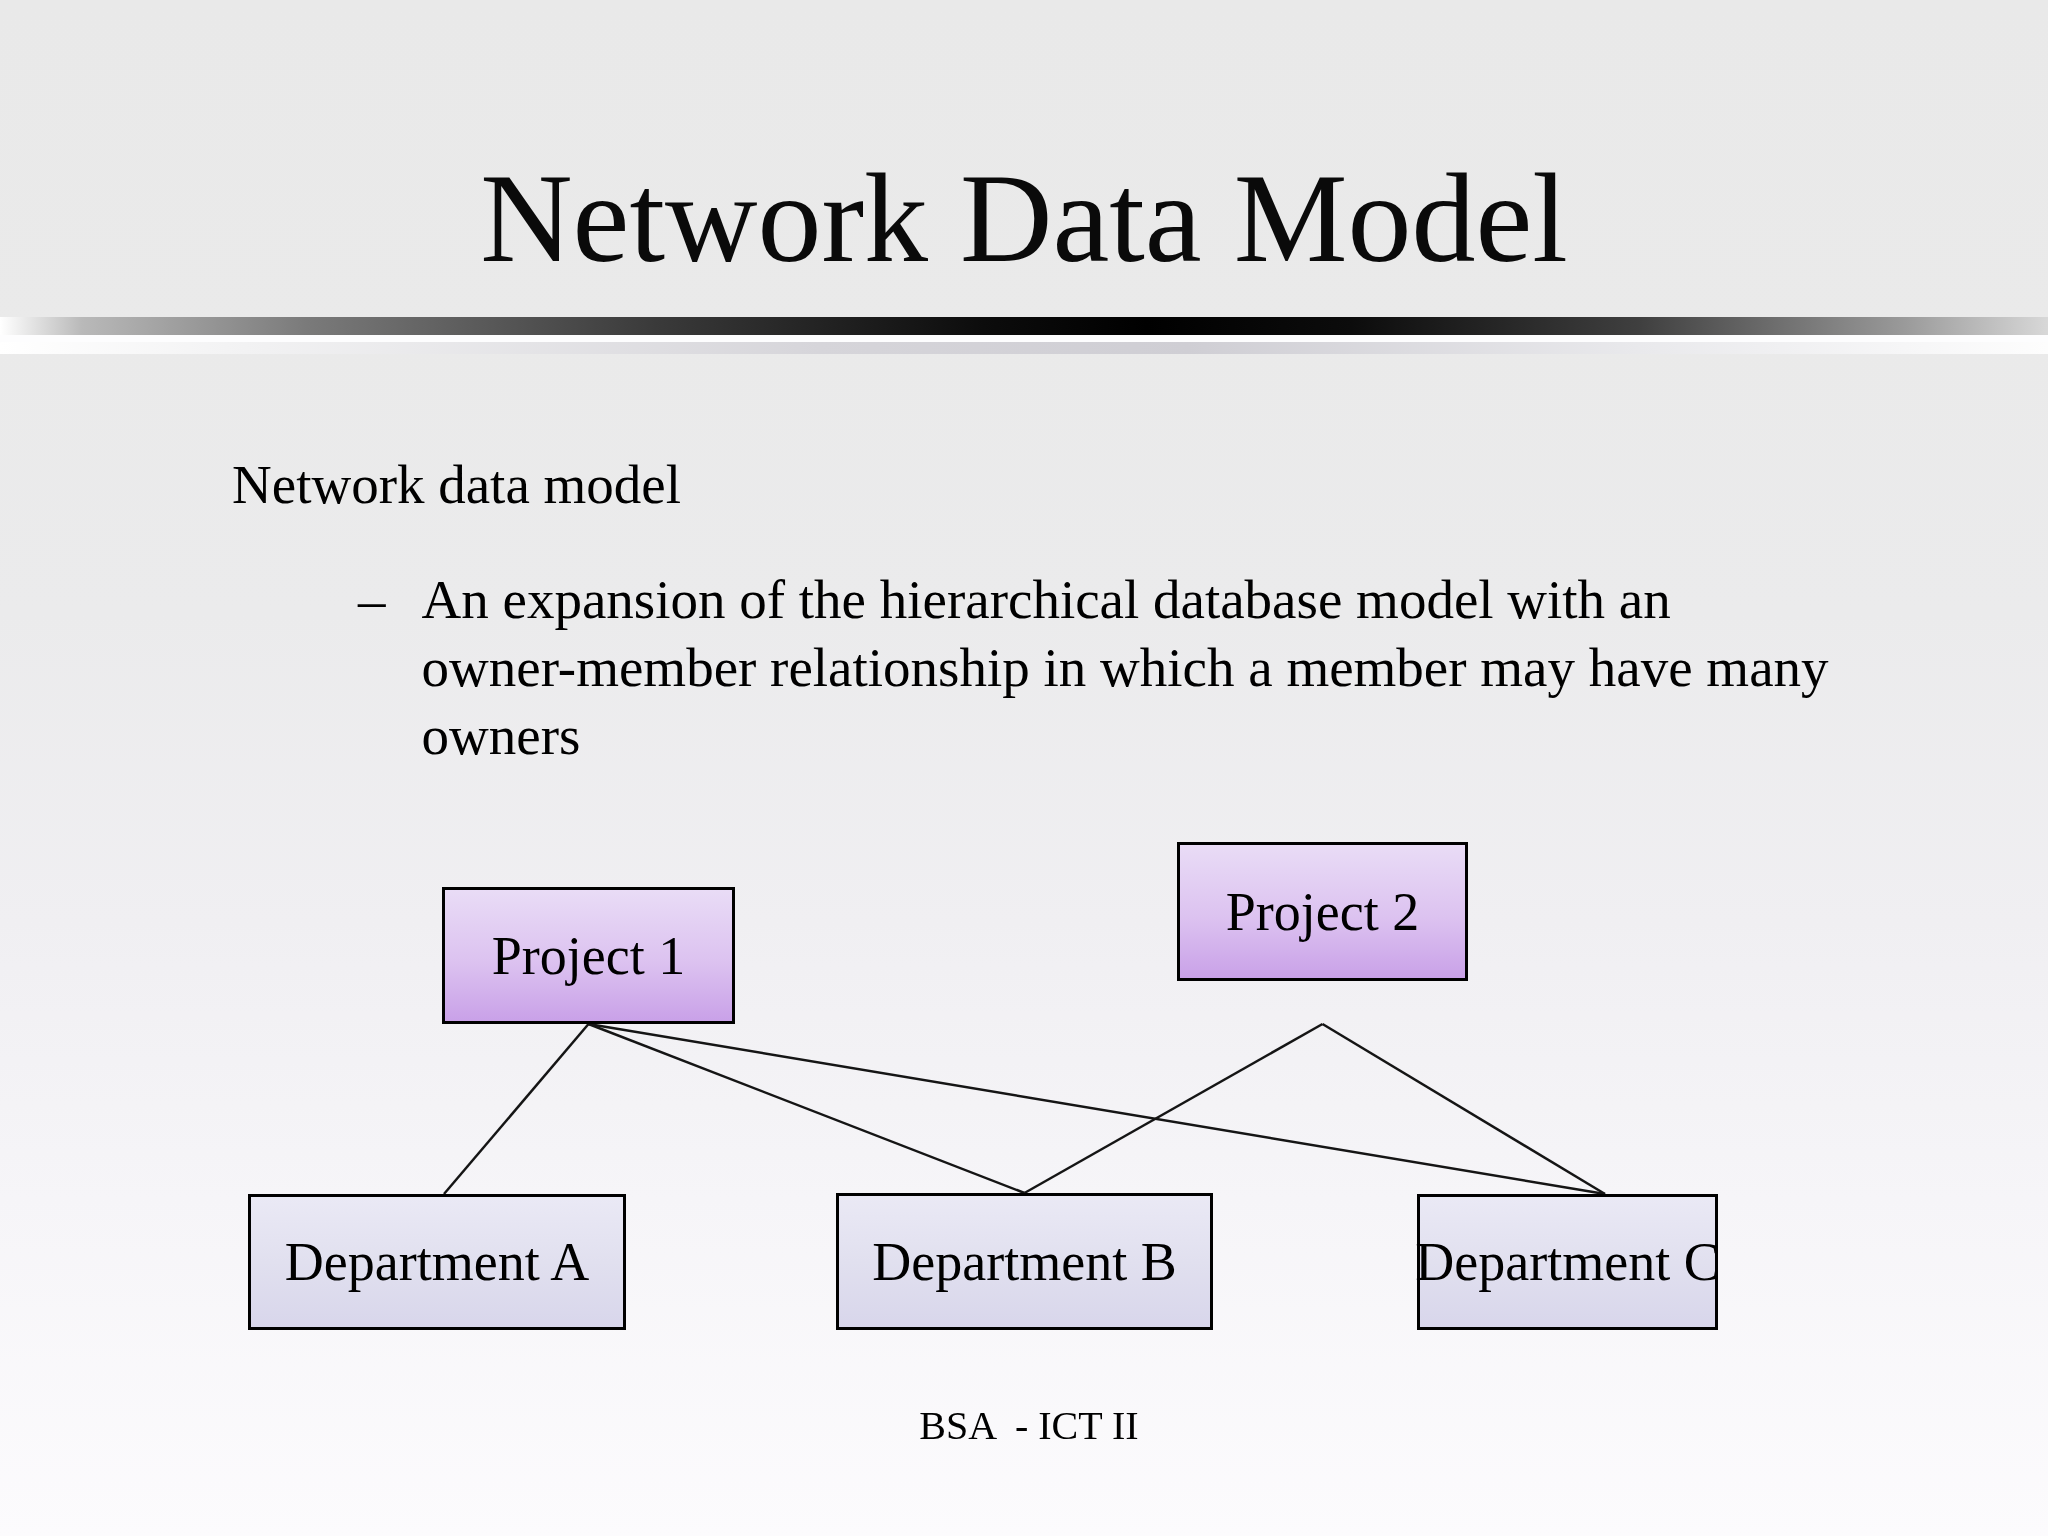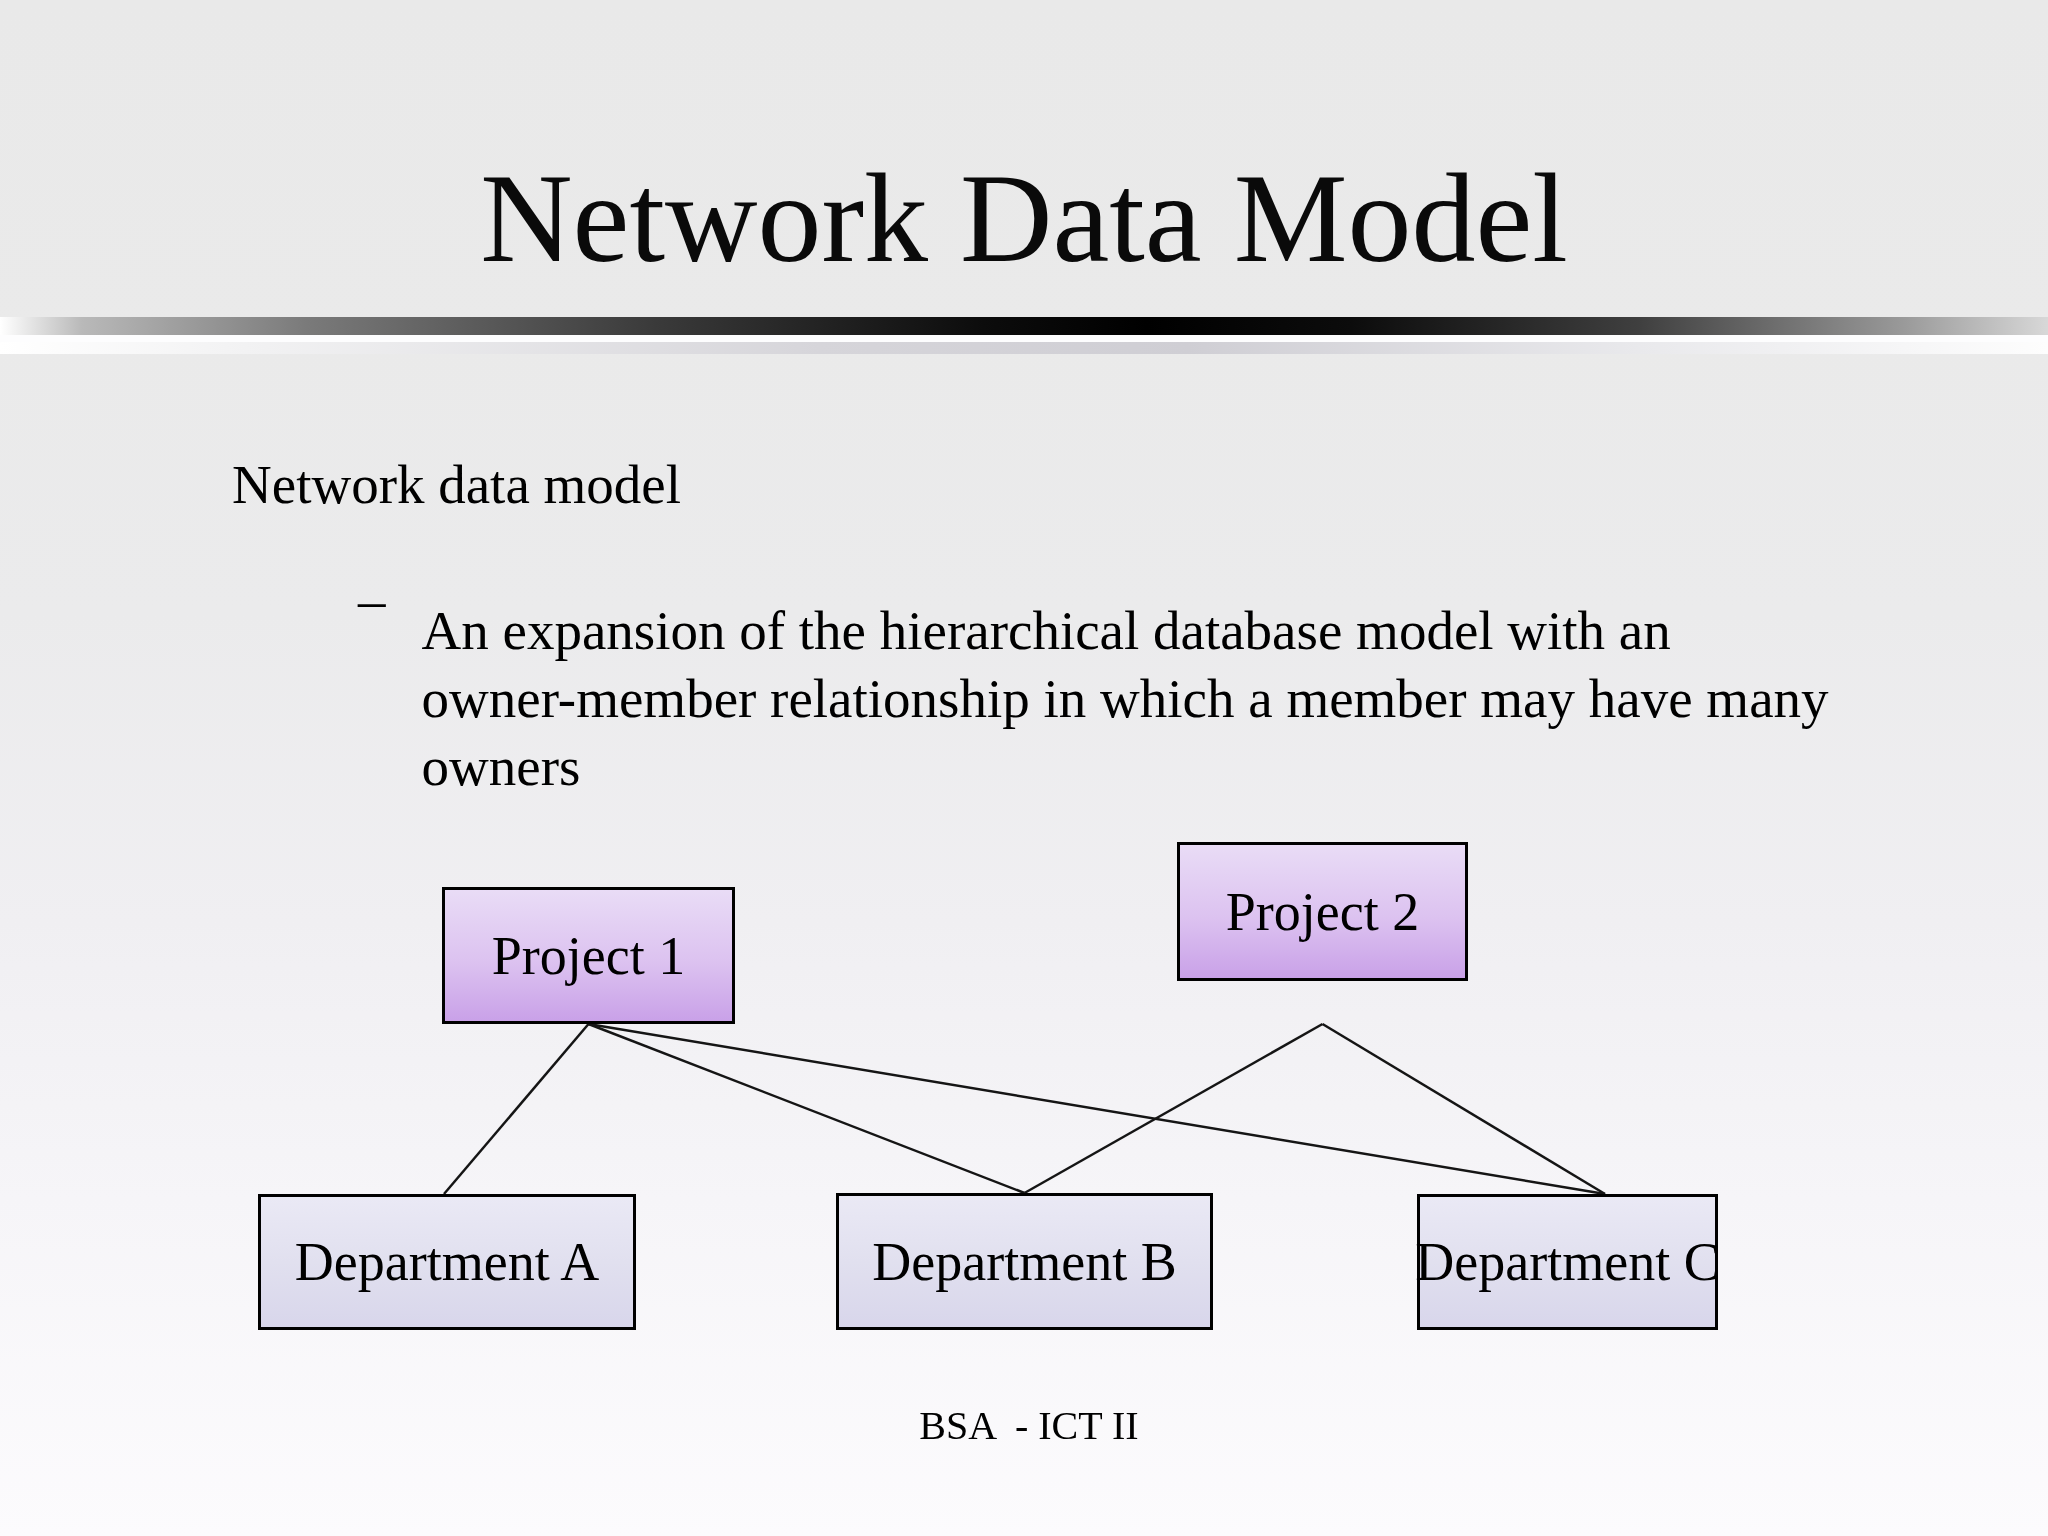--- a/index.html
+++ b/index.html
@@ -64,21 +64,20 @@
     left: 358px; top: 566px;
     display: flex;
     align-items: flex-start;
     gap: 36px;
     font-size: 55px;
     line-height: 68px;
   }
   .bullet-text {
     width: 1500px;
     white-space: pre-line; 
-    margin-top: 31px;
   }
 
   
   .connectors {
     position: absolute;
     left: 0; top: 0;
     width: 2048px; height: 1536px;
   }
   .node {
     position: absolute;
@@ -135,21 +134,21 @@
       <line x1="1322.5" y1="1024" x2="1024.5" y2="1193" stroke="#151515" stroke-width="2.5"></line>
       <line x1="1322.5" y1="1024" x2="1605" y2="1194" stroke="#151515" stroke-width="2.5"></line>
     </svg>
 
   <div class="node project" id="node-project1" style="left: 442px; top: 887px; width: 293px; height: 137px;">
     <span>Project 1</span>
   </div>
   <div class="node project" id="node-project2" style="left: 1177px; top: 842px; width: 291px; height: 139px;">
     <span>Project 2</span>
   </div>
-  <div class="node department" id="node-deptA" style="left: 258px; top: 1194px; width: 378px; height: 136px;">
+  <div class="node department" id="node-deptA" style="left: 248px; top: 1194px; width: 378px; height: 136px;">
     <span>Department A</span>
   </div>
   <div class="node department" id="node-deptB" style="left: 836px; top: 1193px; width: 377px; height: 137px;">
     <span>Department B</span>
   </div>
   <div class="node department" id="node-deptC" style="left: 1417px; top: 1194px; width: 301px; height: 136px;">
     <span>Department C</span>
   </div>
 
   <div class="footer">BSA  - ICT II</div>

